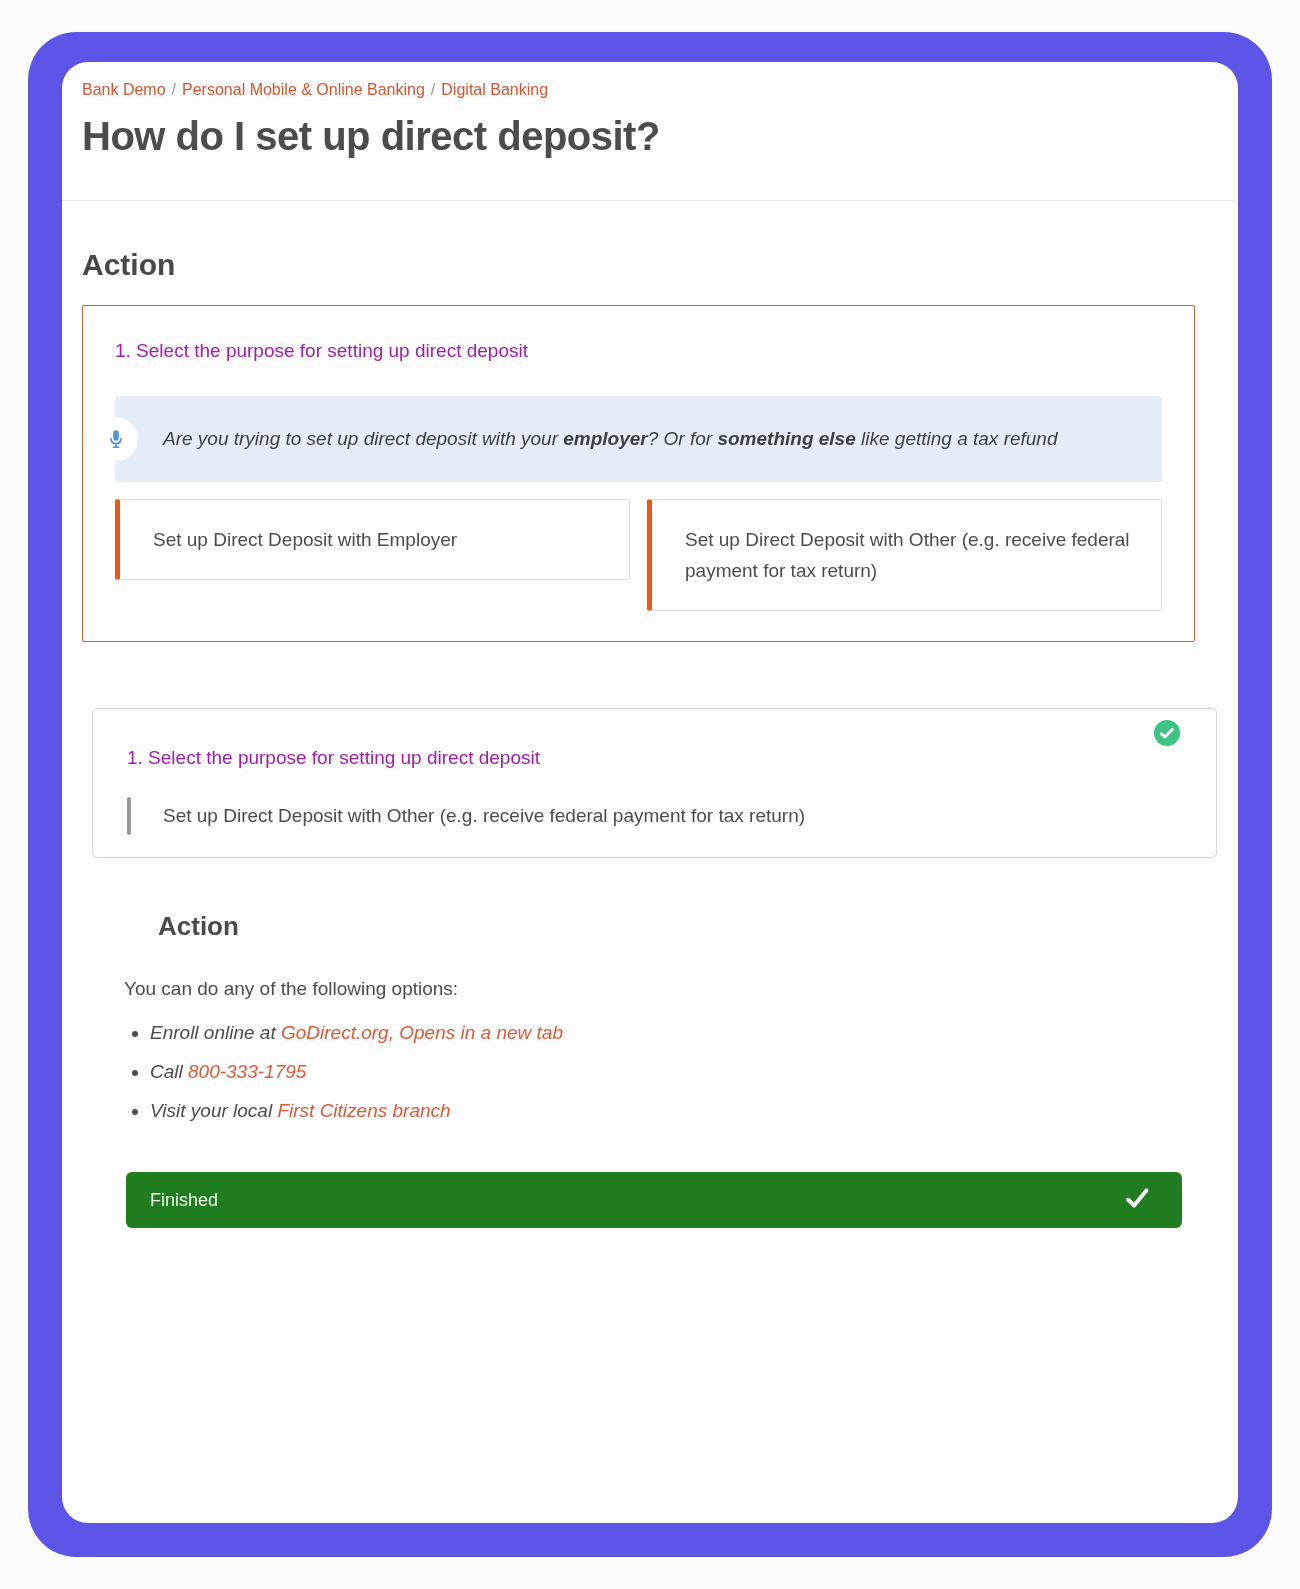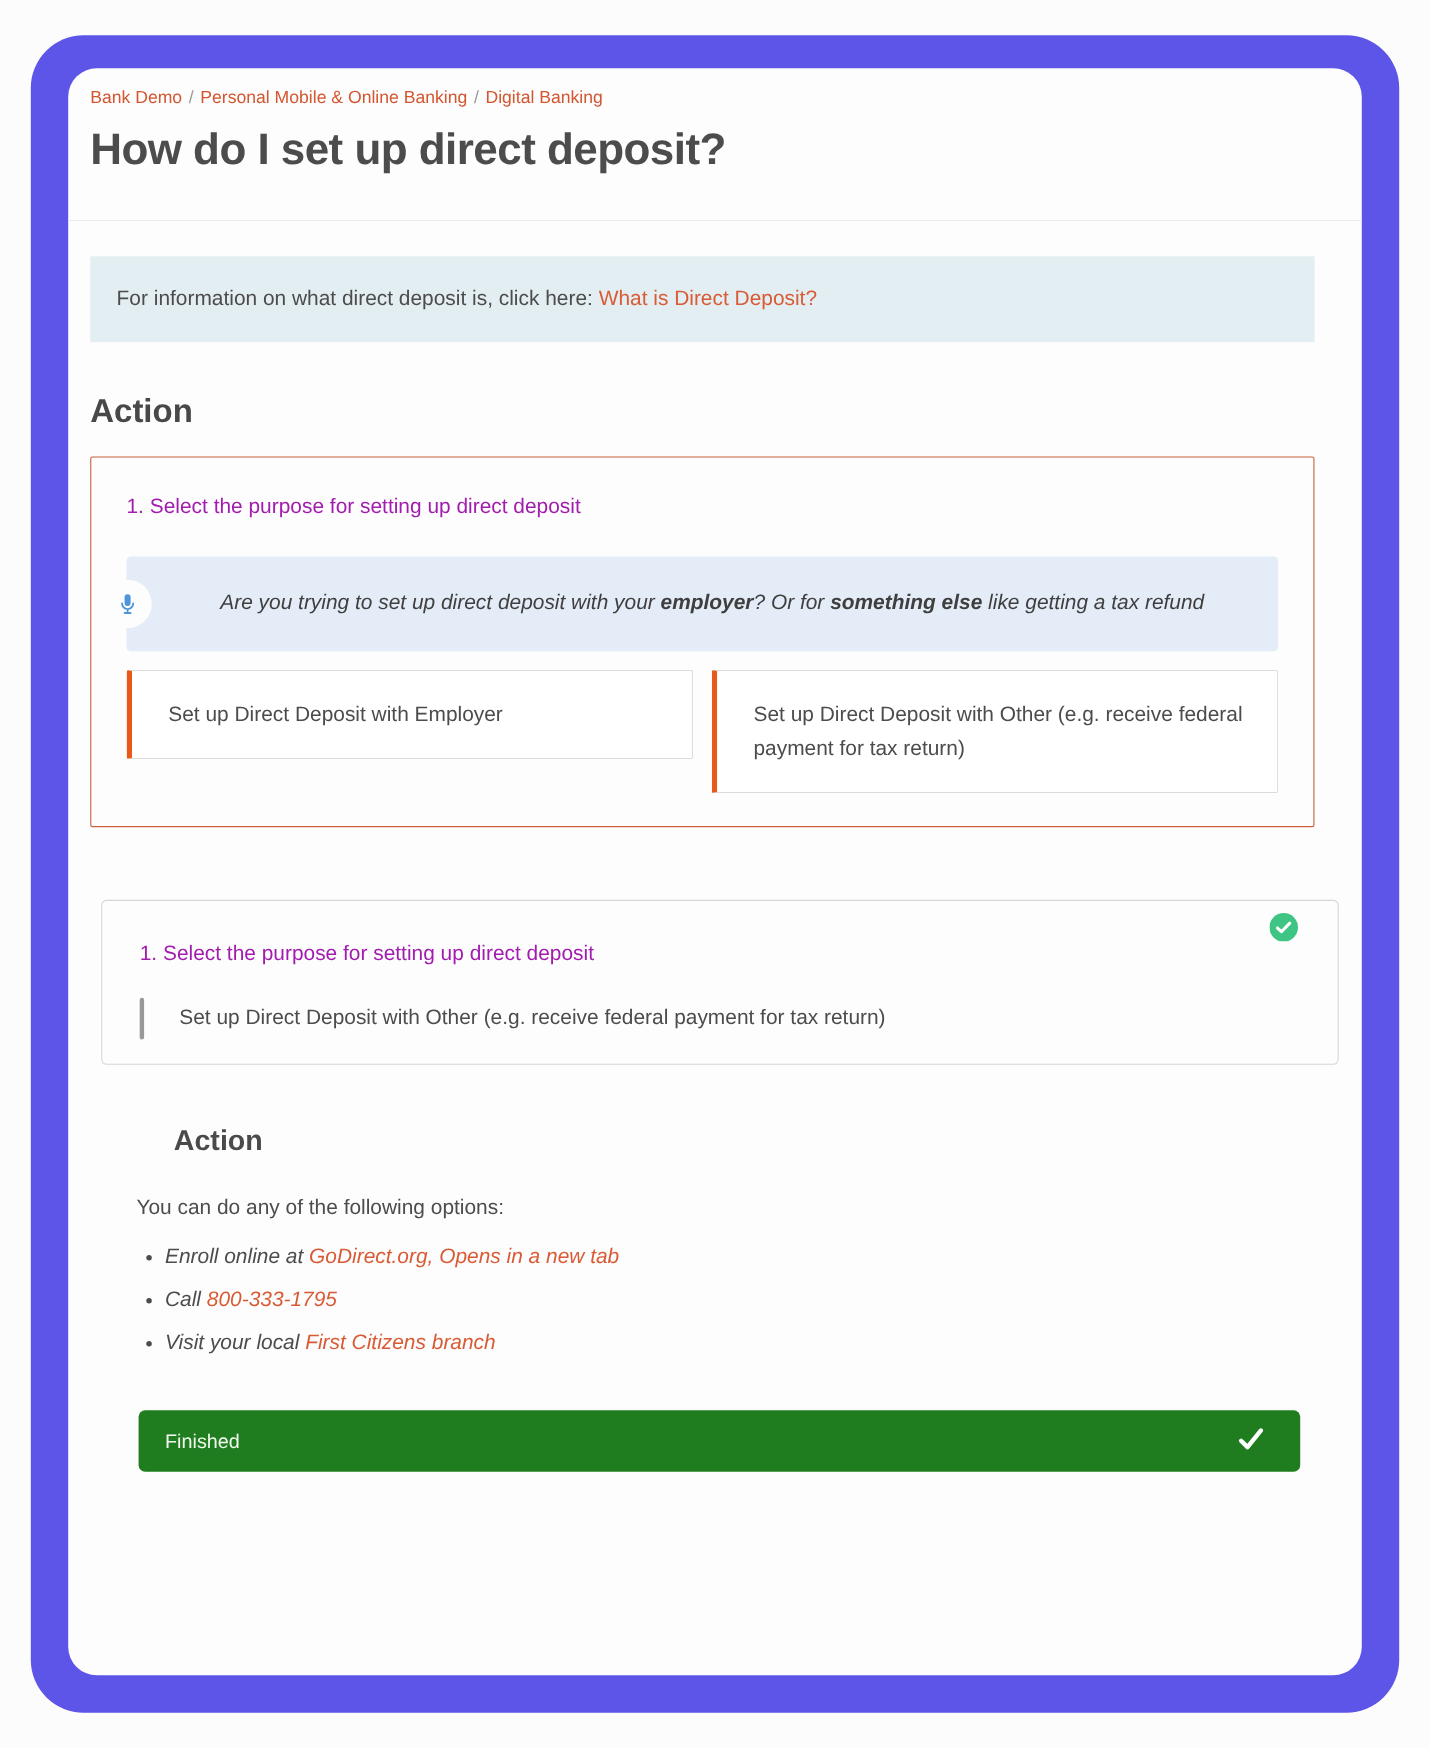--- a/index.html
+++ b/index.html
@@ -61,21 +61,20 @@
 
   .question-box {
     position: relative;
     margin-top: 32px;
     background: #e4edf7;
     border-radius: 4px;
     padding: 30px 30px 30px 48px;
     font-size: 19px; line-height: 26px;
     font-style: italic;
     color: #3f3f3f;
-    text-align: center;
   }
   .question-box b { font-weight: 700; }
   .mic-badge {
     position: absolute;
     left: -21px; top: 50%;
     transform: translateY(-50%);
     width: 44px; height: 44px;
     border-radius: 50%;
     background: #fdfdfd;
     display: flex; align-items: center; justify-content: center;
@@ -138,23 +137,20 @@
 
     <nav class="breadcrumb">
       <a>Bank Demo</a><span class="sep">/</span><a>Personal Mobile &amp; Online Banking</a><span class="sep">/</span><a>Digital Banking</a>
     </nav>
 
     <h1 class="title">How do I set up direct deposit?</h1>
 
     <div class="divider"></div>
 
 
-    <div class="info-box">
-      <span>For information on what direct deposit is, click here: </span><a class="link">What is Direct Deposit?</a>
-    </div>
 
     <h2 class="section action">Action</h2>
 
     <div class="action-box">
       <div class="step-label">1. Select the purpose for setting up direct deposit</div>
 
       <div class="question-box">
         <span class="mic-badge">
           <svg width="22" height="22" viewBox="0 0 24 24" fill="#4e95d9" aria-hidden="true">
             <rect x="9" y="2.5" width="6" height="11.5" rx="3"></rect>

